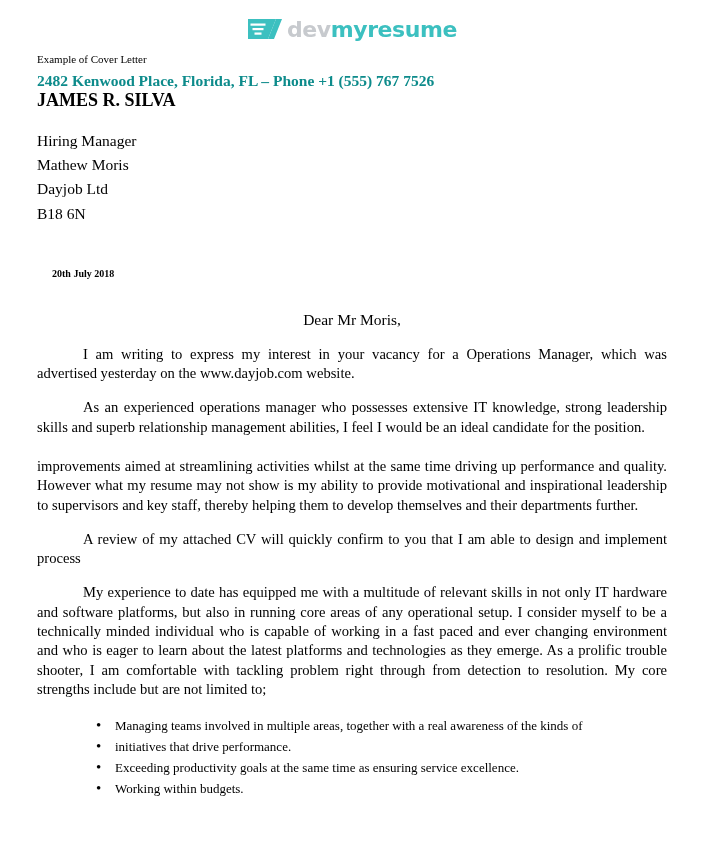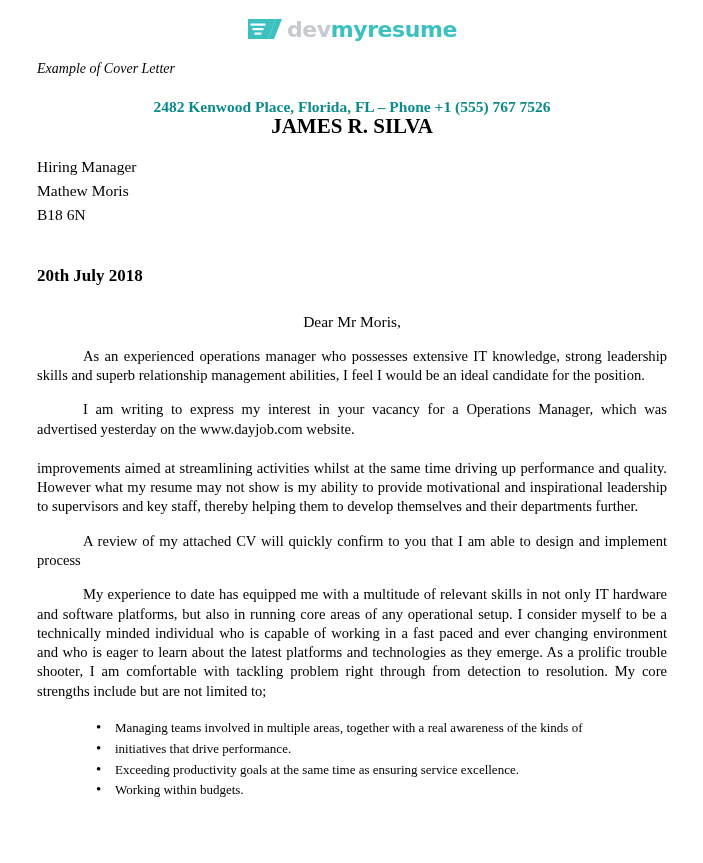--- a/index.html
+++ b/index.html
@@ -50,56 +50,56 @@
 
   
   .page {
     position: relative;
     padding: 0 36px 0 37px;
     box-sizing: border-box;
     width: 703px;
   }
 
   .doc-title {
-    font-size: 14px;
+    font-size: 11px;
     line-height: 20px;
-    margin-top: 23px;
-    font-style: italic;
+    margin-top: 13px;
   }
 
   .sender-block {
-    text-align: center;
-    margin-top: 18px;
+    text-align: left;
+    margin-top: 2px;
   }
   .sender-address {
     color: #0d8b8b;
     font-weight: bold;
     font-size: 15.5px;
     line-height: 20px;
   }
   .sender-name {
     color: #000000;
     font-weight: bold;
-    font-size: 21px;
+    font-size: 18px;
     line-height: 19px;
   }
 
   .recipient-block {
     margin-top: 19px;
   }
   .recipient-line {
     font-size: 15.5px;
     line-height: 24.2px;
   }
 
   .letter-date {
     font-weight: bold;
-    font-size: 17px;
+    font-size: 10px;
     line-height: 20px;
     margin-top: 38px;
+    margin-left: 15px;
   }
 
   .salutation {
     font-size: 15.5px;
     line-height: 20px;
     margin-top: 26px;
     text-align: center;
   }
 
   .body-para {
@@ -155,29 +155,30 @@
   <div class="doc-title">Example of Cover Letter</div>
 
   <div class="sender-block">
     <div class="sender-address">2482 Kenwood Place, Florida, FL – Phone +1 (555) 767 7526</div>
     <div class="sender-name">JAMES R. SILVA</div>
   </div>
 
   <div class="recipient-block">
     <div class="recipient-line">Hiring Manager</div>
     <div class="recipient-line">Mathew Moris</div>
+    <div class="recipient-line">Dayjob Ltd</div>
     <div class="recipient-line">B18 6N</div>
   </div>
 
   <div class="letter-date">20th July 2018</div>
 
   <div class="salutation">Dear Mr Moris,</div>
 
+  <p class="body-para">I am writing to express my interest in your vacancy for a Operations Manager, which was advertised yesterday on the www.dayjob.com website.</p>
   <p class="body-para">As an experienced operations manager who possesses extensive IT knowledge, strong leadership skills and superb relationship management abilities, I feel I would be an ideal candidate for the position.</p>
-  <p class="body-para">I am writing to express my interest in your vacancy for a Operations Manager, which was advertised yesterday on the www.dayjob.com website.</p>
   <p class="body-para no-indent gap-before">improvements aimed at streamlining activities whilst at the same time driving up performance and quality. However what my resume may not show is my ability to provide motivational and inspirational leadership to supervisors and key staff, thereby helping them to develop themselves and their departments further.</p>
   <p class="body-para">A review of my attached CV will quickly confirm to you that I am able to design and implement process</p>
   <p class="body-para">My experience to date has equipped me with a multitude of relevant skills in not only IT hardware and software platforms, but also in running core areas of any operational setup. I consider myself to be a technically minded individual who is capable of working in a fast paced and ever changing environment and who is eager to learn about the latest platforms and technologies as they emerge. As a prolific trouble shooter, I am comfortable with tackling problem right through from detection to resolution. My core strengths include but are not limited to;</p>
 
   <ul class="bullet-list">
     <li class="bullet-item">Managing teams involved in multiple areas, together with a real awareness of the kinds of</li>
     <li class="bullet-item">initiatives that drive performance.</li>
     <li class="bullet-item">Exceeding productivity goals at the same time as ensuring service excellence.</li>
     <li class="bullet-item">Working within budgets.</li>
 

